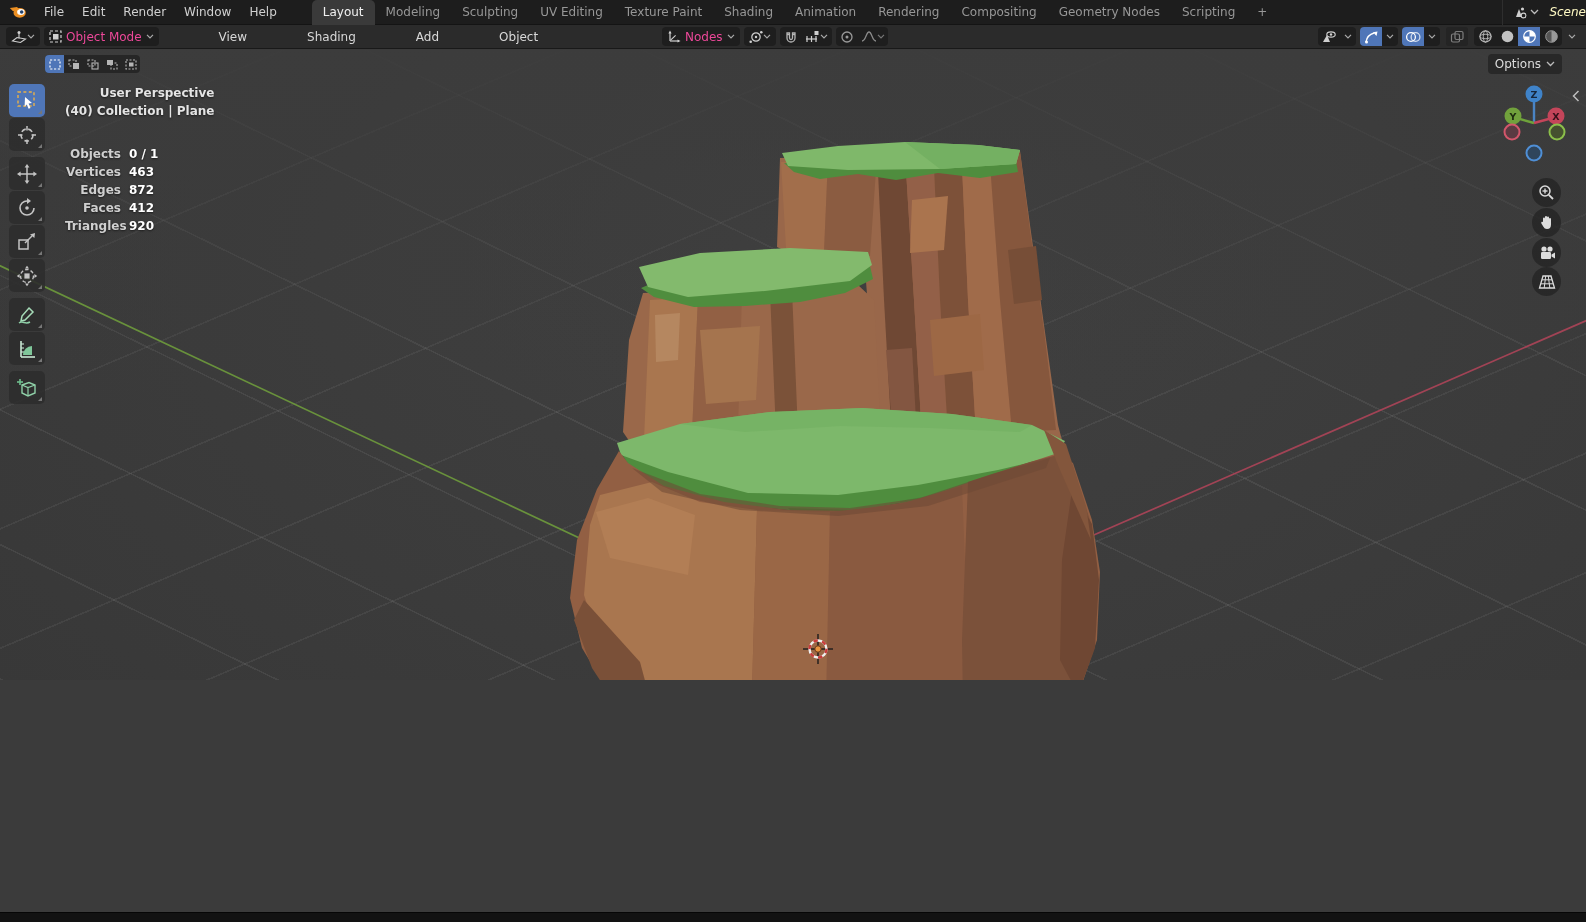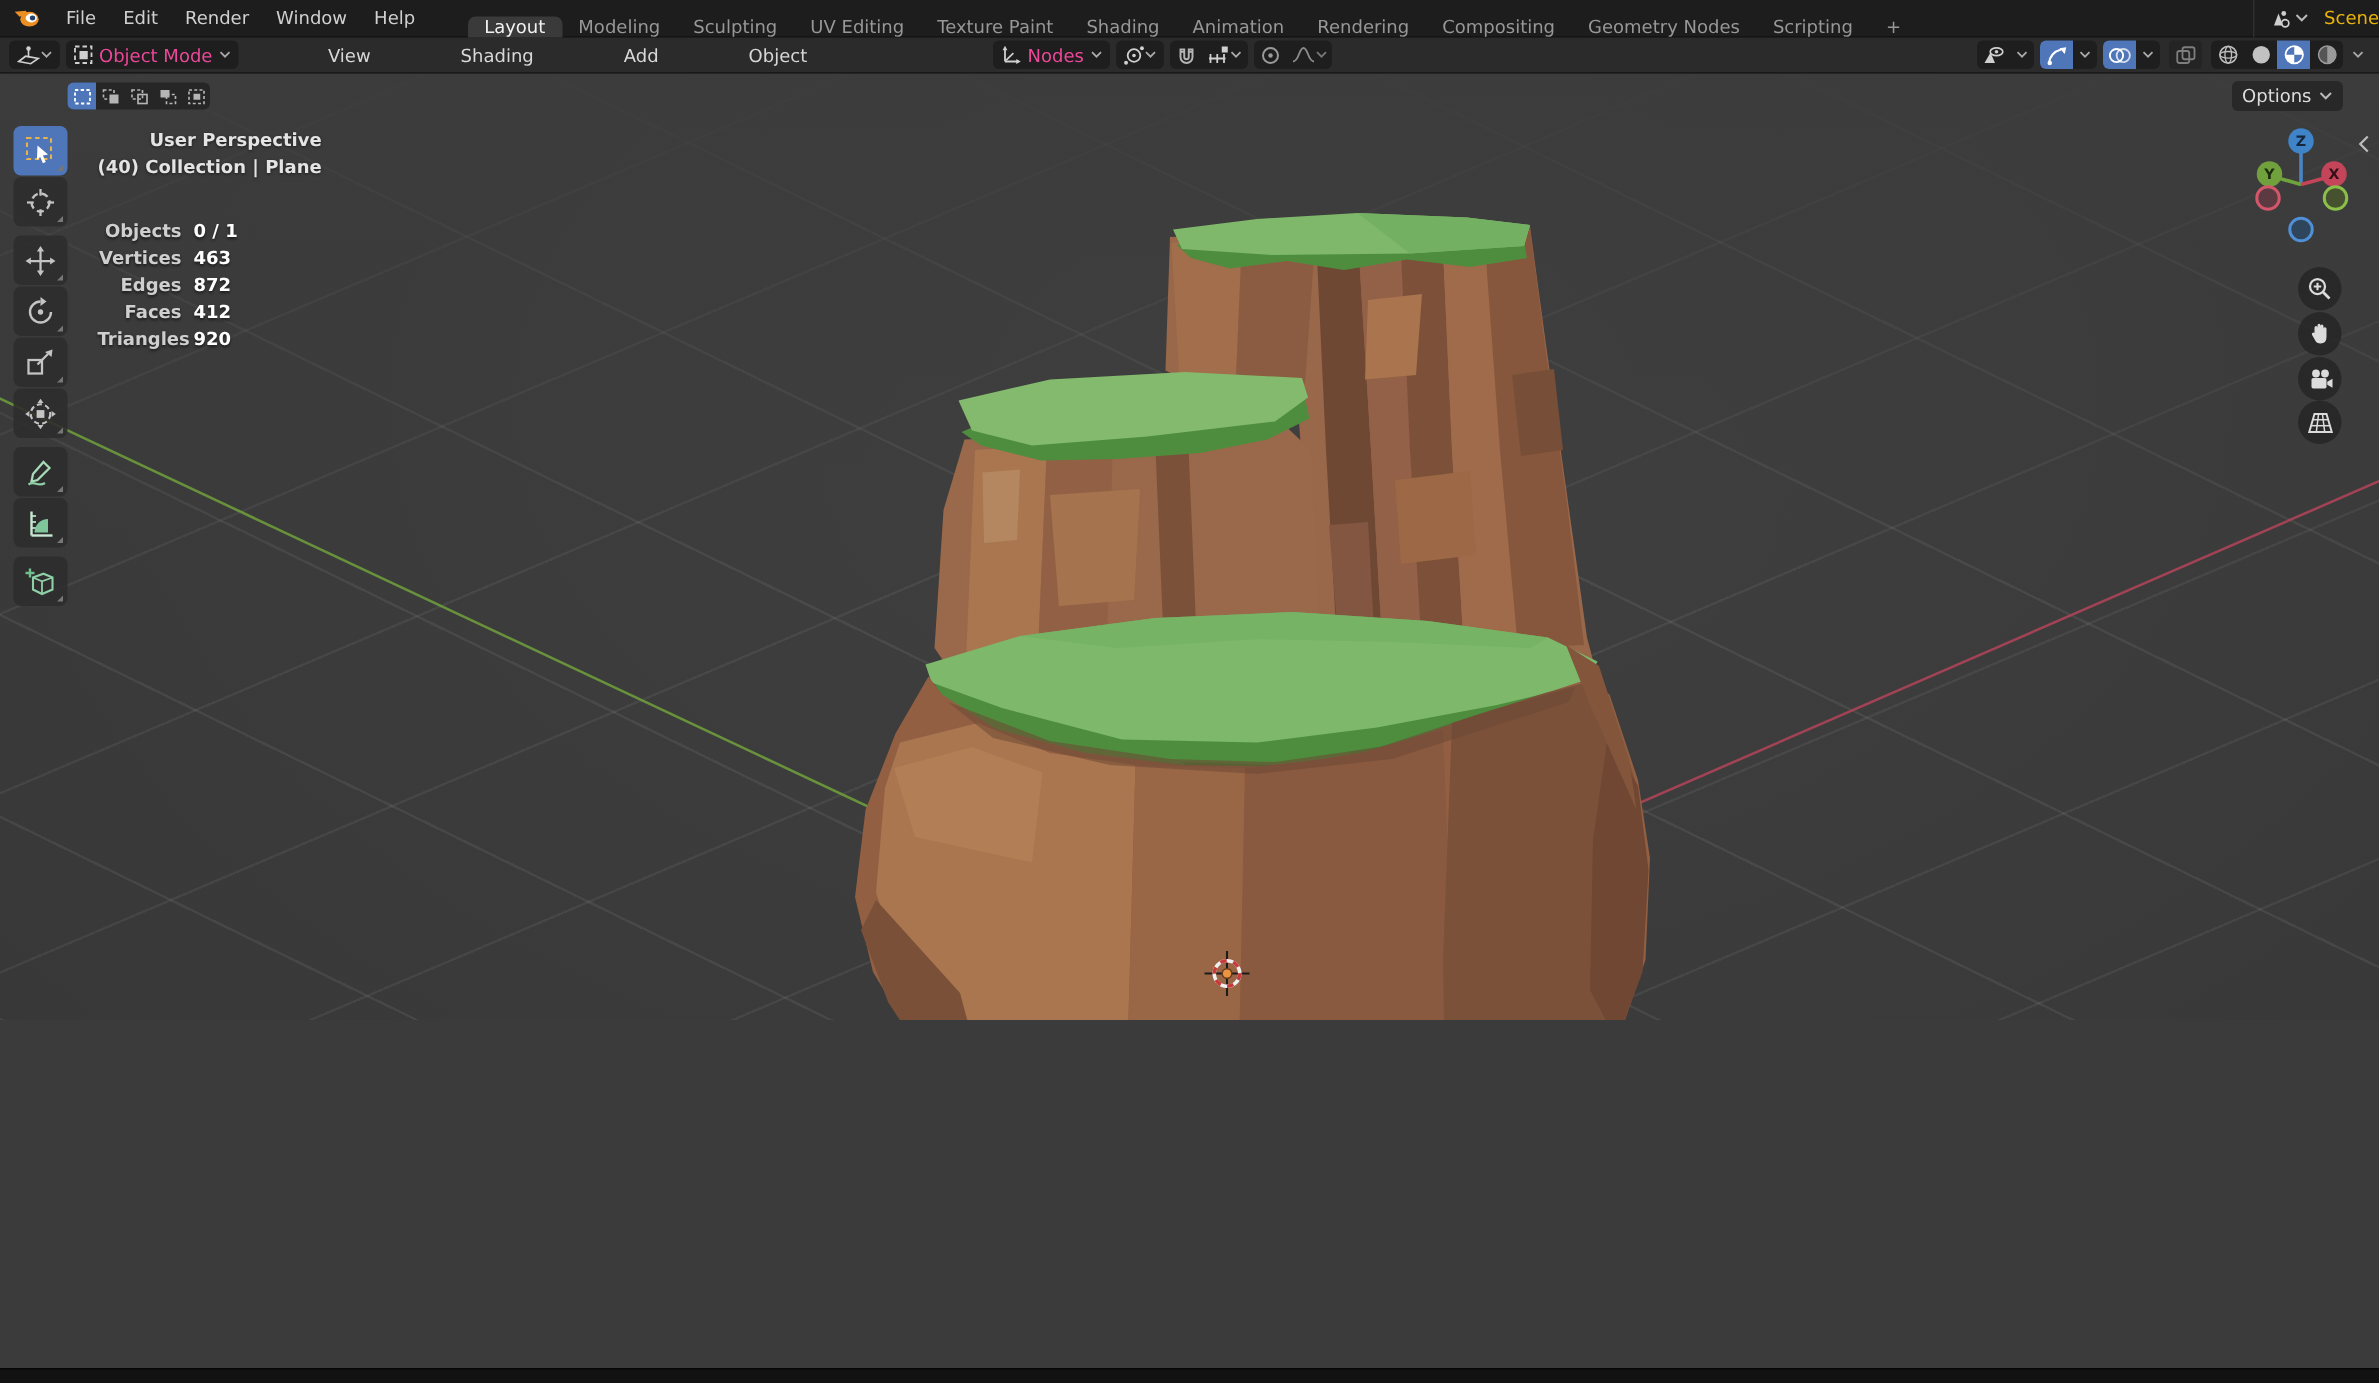--- a/index.html
+++ b/index.html
@@ -10,25 +10,25 @@
   html,body{width:1586px;height:922px;overflow:hidden;background:#000;}
   body{font-family:"DejaVu Sans","Liberation Sans",sans-serif;font-size:12px;color:var(--text);}
   .app{position:relative;width:1586px;height:922px;background:var(--vpbg);text-align:right;}
 
   
   .topbar{position:absolute;left:0;top:0;width:100%;height:25px;background:var(--topbar);
     display:flex;align-items:center;border-bottom:1px solid #141414;z-index:40;}
   .logo{width:18px;height:16px;margin:0 8px 0 9px;flex:0 0 auto;}
   .menu-item{padding:4px 9px;color:#d0d0d0;cursor:default;}
   .tabs{display:flex;align-items:flex-end;height:25px;margin-left:26px;}
-  .tab{padding:5px 11px 5px 11px;color:var(--dimtext);height:14px;display:flex;align-items:center;}
+  .tab{padding:5px 11px 5px 11px;color:var(--dimtext);height:25px;display:flex;align-items:center;}
   .tab.active{background:#3a3a3a;color:#f1f1f1;border-radius:5px 5px 0 0;}
   .scene-select{margin-left:auto;display:flex;align-items:center;height:25px;
     border-left:1px solid #2e2e2e;padding-left:8px;white-space:nowrap;}
-  .scene-select .lbl{margin-left:10px;color:#eab308;}
+  .scene-select .lbl{margin-left:10px;color:#fef9c3;font-style:italic;}
 
   
   .vp-header{position:absolute;left:0;top:25px;width:100%;height:24px;background:var(--header);
     display:flex;align-items:center;border-bottom:1px solid #191919;z-index:39;}
   .pill{background:var(--pill);border-radius:4px;display:flex;align-items:center;
     height:19px;padding:0 5px;margin:0 2px;}
   .pill .t{margin:0 4px;color:#ec4899;}
   .hmenu{padding:4px 8px;color:#d8d8d8;margin-left:44px;}
   .center-grp{position:absolute;left:660px;top:2px;display:flex;align-items:center;}
   .right-grp{position:absolute;right:6px;top:2px;display:flex;align-items:center;}

